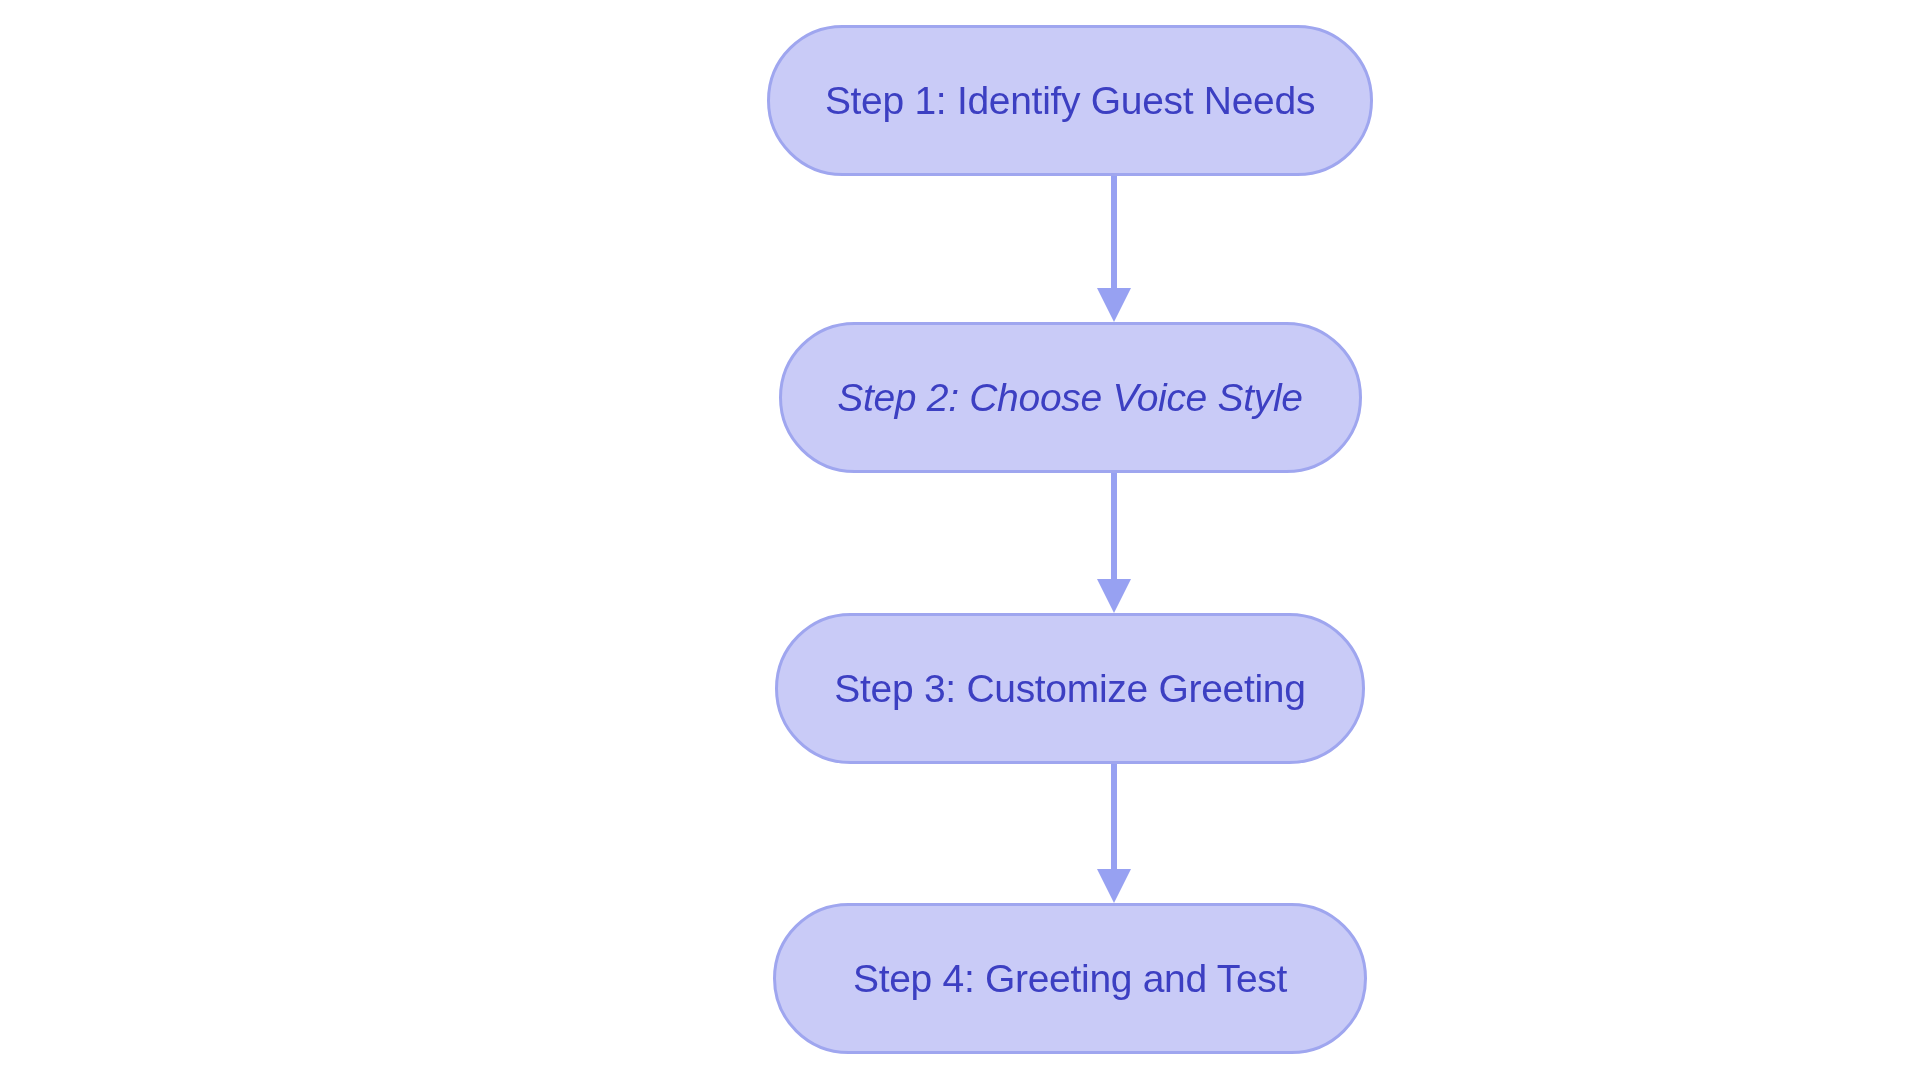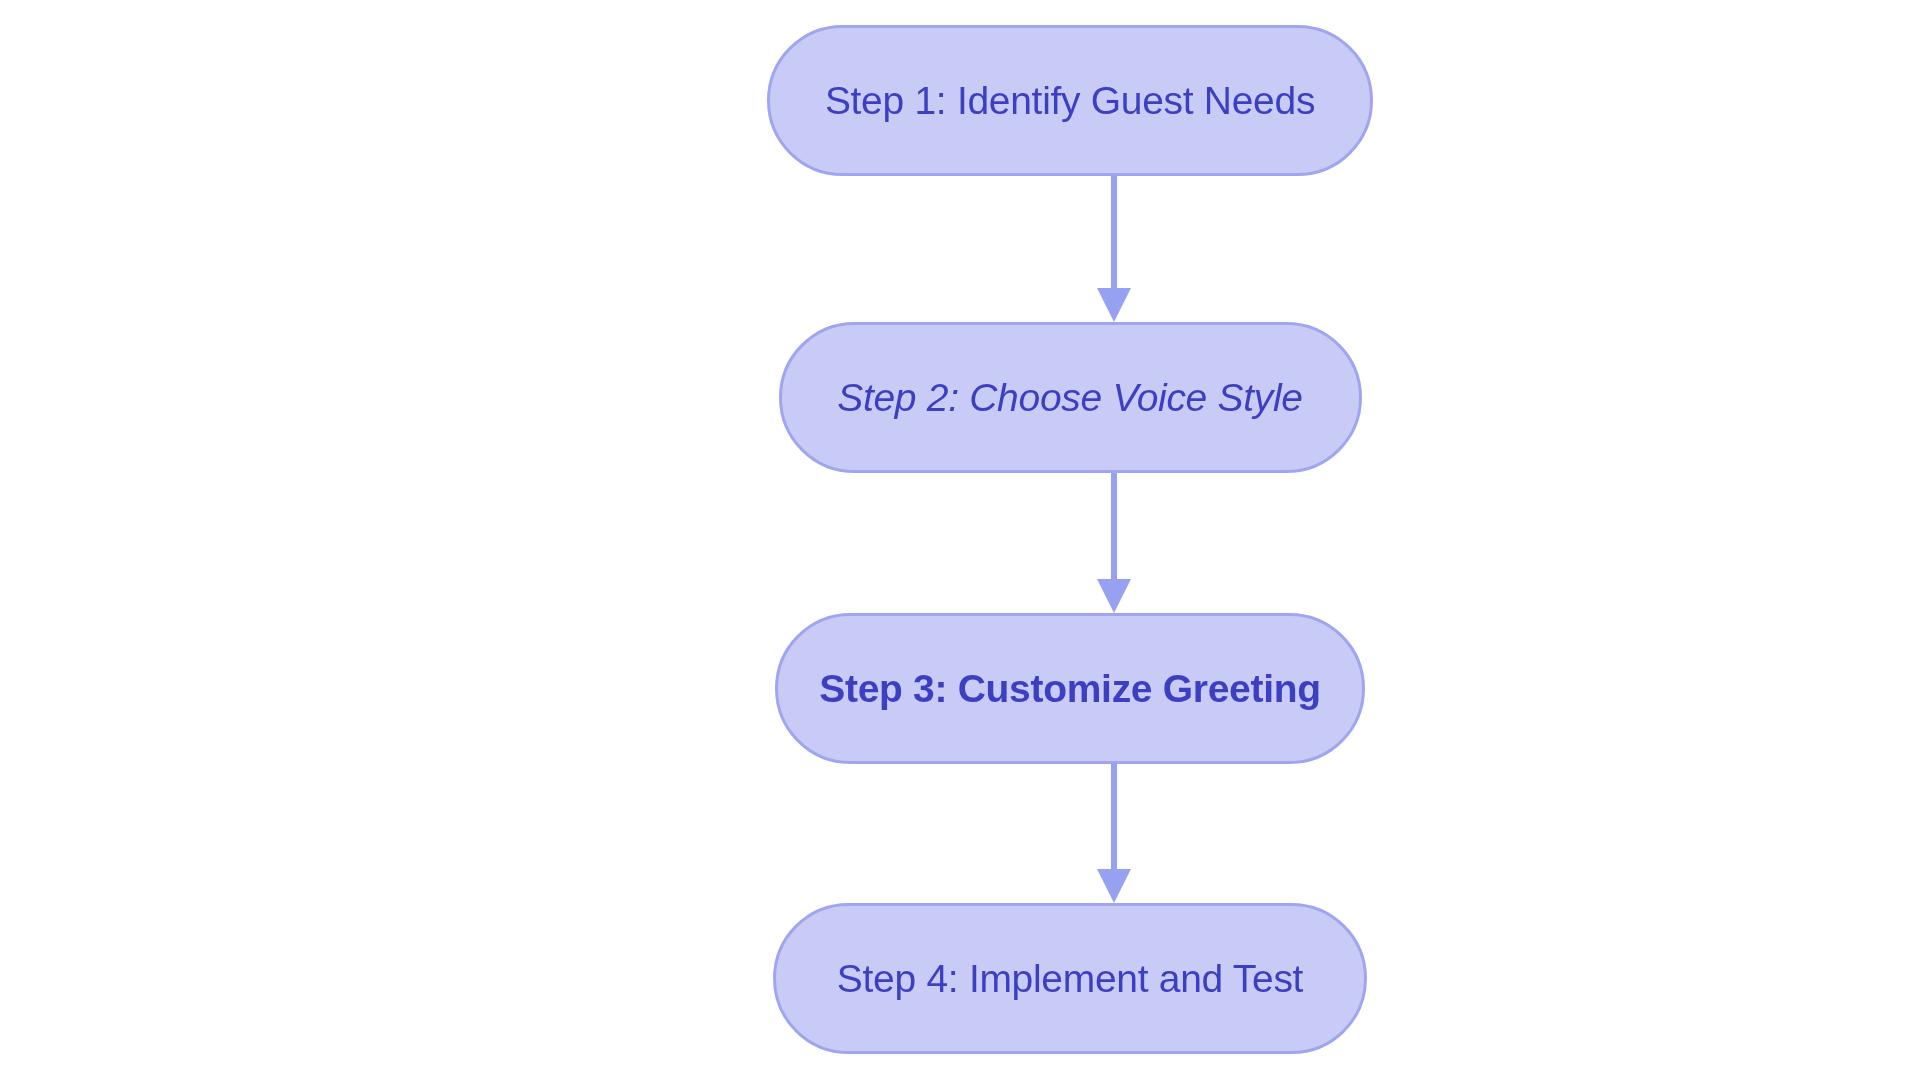--- a/index.html
+++ b/index.html
@@ -40,21 +40,21 @@
     align-items: center;
     justify-content: center;
     color: var(--node-text);
     font-size: 39px;
     letter-spacing: -0.3px;
     white-space: nowrap;
     text-align: center;
   }
   .node:nth-of-type(1) { width: 606px; }
   .node:nth-of-type(3) { width: 583px; font-style: italic; }
-  .node:nth-of-type(5) { width: 590px; font-weight: bold; }
+  .node:nth-of-type(5) { width: 590px; }
   .node:nth-of-type(7) { width: 594px; }
 
   .arrow {
     position: relative;
     width: 34px;
   }
   .arrow:nth-of-type(2) { height: 146px; }
   .arrow:nth-of-type(4) { height: 140px; }
   .arrow:nth-of-type(6) { height: 139px; }
   .arrow .stem {
@@ -98,16 +98,16 @@
       <div class="head"></div>
     </div>
 
     <div class="node">Step 3: Customize Greeting</div>
 
     <div class="arrow">
       <div class="stem"></div>
       <div class="head"></div>
     </div>
 
-    <div class="node">Step 4: Implement and Test</div>
+    <div class="node">Step 4: Greeting and Test</div>
 
   </div>
 </div>
 
 </body></html>

